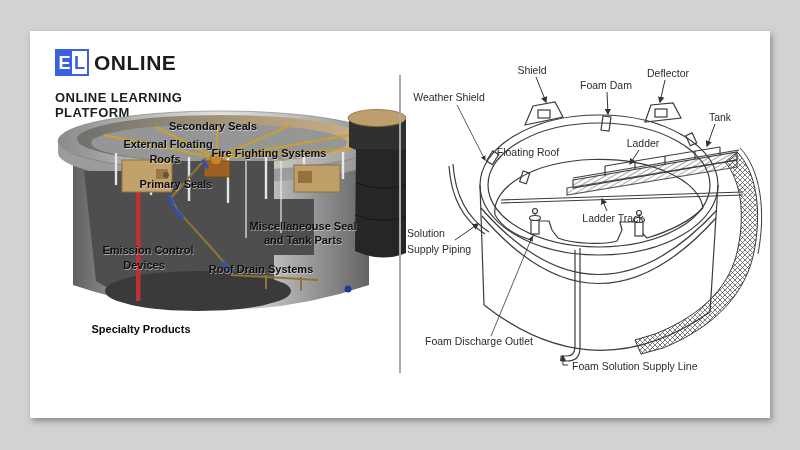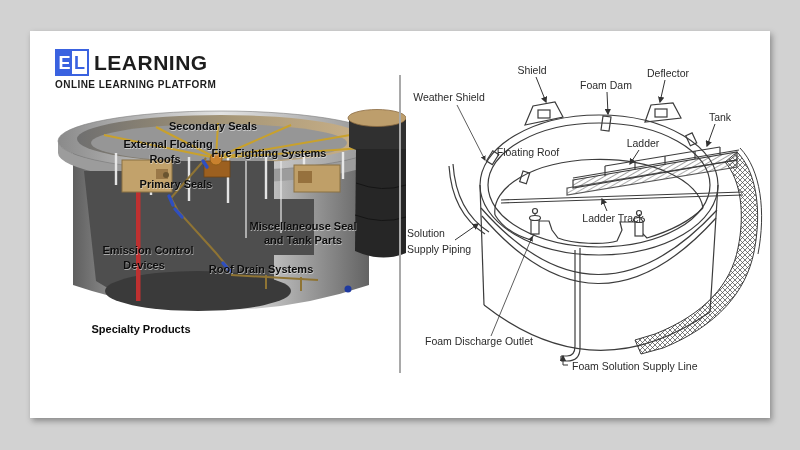--- a/index.html
+++ b/index.html
@@ -15,42 +15,42 @@
   }
   
   .logo{position:absolute;left:25px;top:18px;width:190px;}
   .logo-top{display:flex;align-items:center;gap:5px;}
   .badge{display:flex;width:34px;height:27px;border:2px solid #3a62e0;box-sizing:border-box;}
   .badge span{flex:1;display:flex;align-items:center;justify-content:center;
     font-weight:bold;font-size:18px;line-height:1;}
   .badge .cell-e{background:#3a62e0;color:#ffffff;}
   .badge .cell-l{background:#ffffff;color:#3a62e0;}
   .brand{font-size:21px;font-weight:bold;color:#1d1d1d;letter-spacing:0.5px;}
-  .tagline{font-size:10px;font-weight:bold;color:#1d1d1d;letter-spacing:0.45px;margin-top:3px;}
+  .tagline{font-size:13px;font-weight:bold;color:#1d1d1d;letter-spacing:0.45px;margin-top:14px;}
   
   .figure-left{position:absolute;left:26px;top:72px;width:350px;height:245px;}
   .figure-right{position:absolute;left:375px;top:29px;width:365px;height:332px;}
   .figure-left svg,.figure-right svg{display:block;}
   .divider{position:absolute;left:369px;top:44px;width:2px;height:298px;background:#a9a9a9;}
   .tank3d-label{font:bold 11px "Liberation Sans",sans-serif;fill:#0c0c0c;
     text-shadow:0.5px 0.5px 0 rgba(245,245,245,0.55);}
   .diagram-label{font:10.5px "Liberation Sans",sans-serif;fill:#2b2b2b;}
 </style>
 </head>
 <body>
 
 <div class="slide">
 
   <div class="logo">
     <div class="logo-top">
       <div class="badge">
         <span class="cell-e">E</span>
         <span class="cell-l">L</span>
       </div>
-      <div class="brand">LEARNING</div>
+      <div class="brand">ONLINE</div>
     </div>
     <div class="tagline">ONLINE LEARNING PLATFORM</div>
   </div>
 
   <div class="figure-left">
     <svg viewBox="0 0 350 245" width="350" height="245">
       <defs>
         <linearGradient id="shellG" x1="0" y1="0" x2="1" y2="0">
           <stop offset="0" stop-color="#5f5f5f"></stop>
             <stop offset="0.18" stop-color="#9c9c9c"></stop>

